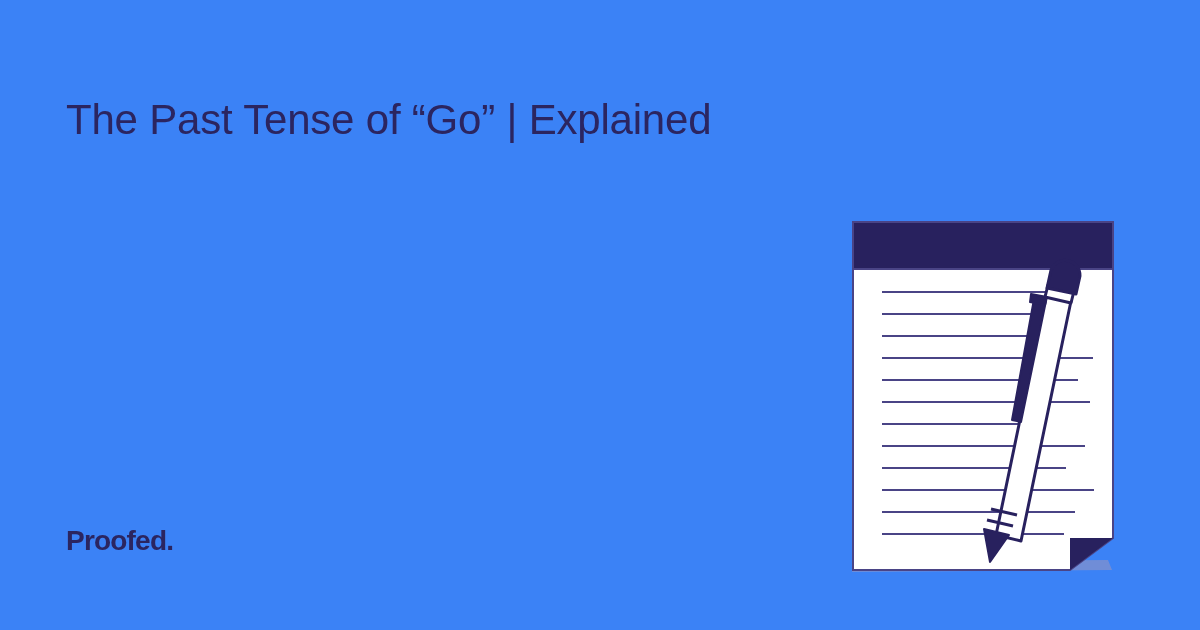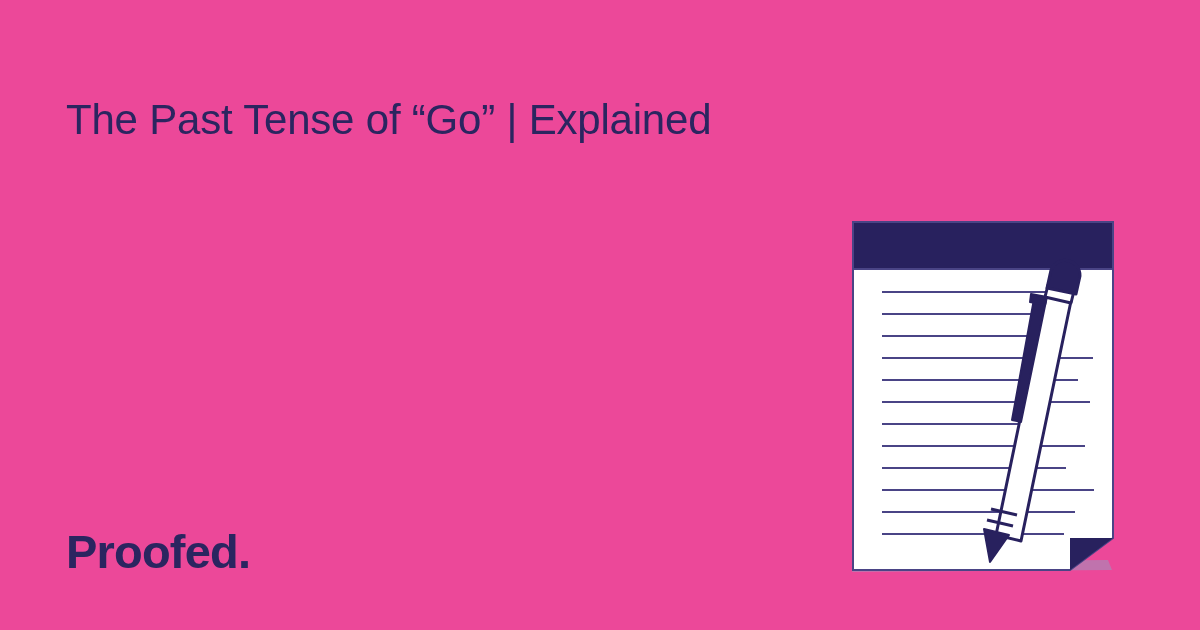--- a/index.html
+++ b/index.html
@@ -9,41 +9,41 @@
   body {
     width: 1200px;
     height: 630px;
     overflow: hidden;
     font-family: "Liberation Sans", sans-serif;
   }
   #canvas {
     position: relative;
     width: 1200px;
     height: 630px;
-    background: #ec4899;
+    background: #3b82f6;
     overflow: hidden;
   }
   #page-title {
     position: absolute;
     left: 66px;
     top: 68px;
     font-family: "Liberation Sans", sans-serif;
     font-size: 42px;
     font-weight: 400;
     letter-spacing: -0.2px;
     color: #2B2560;
     white-space: nowrap;
     line-height: 1.15;
   }
   #brand-logo {
     position: absolute;
     left: 66px;
     top: 524px;
     font-family: "Liberation Sans", sans-serif;
-    font-size: 47px;
+    font-size: 28px;
     font-weight: 700;
     letter-spacing: -0.8px;
     color: #2B2560;
     line-height: 1.2;
   }
   #notepad-illustration {
     position: absolute;
     left: 838px;
     top: 208px;
     width: 292px;

